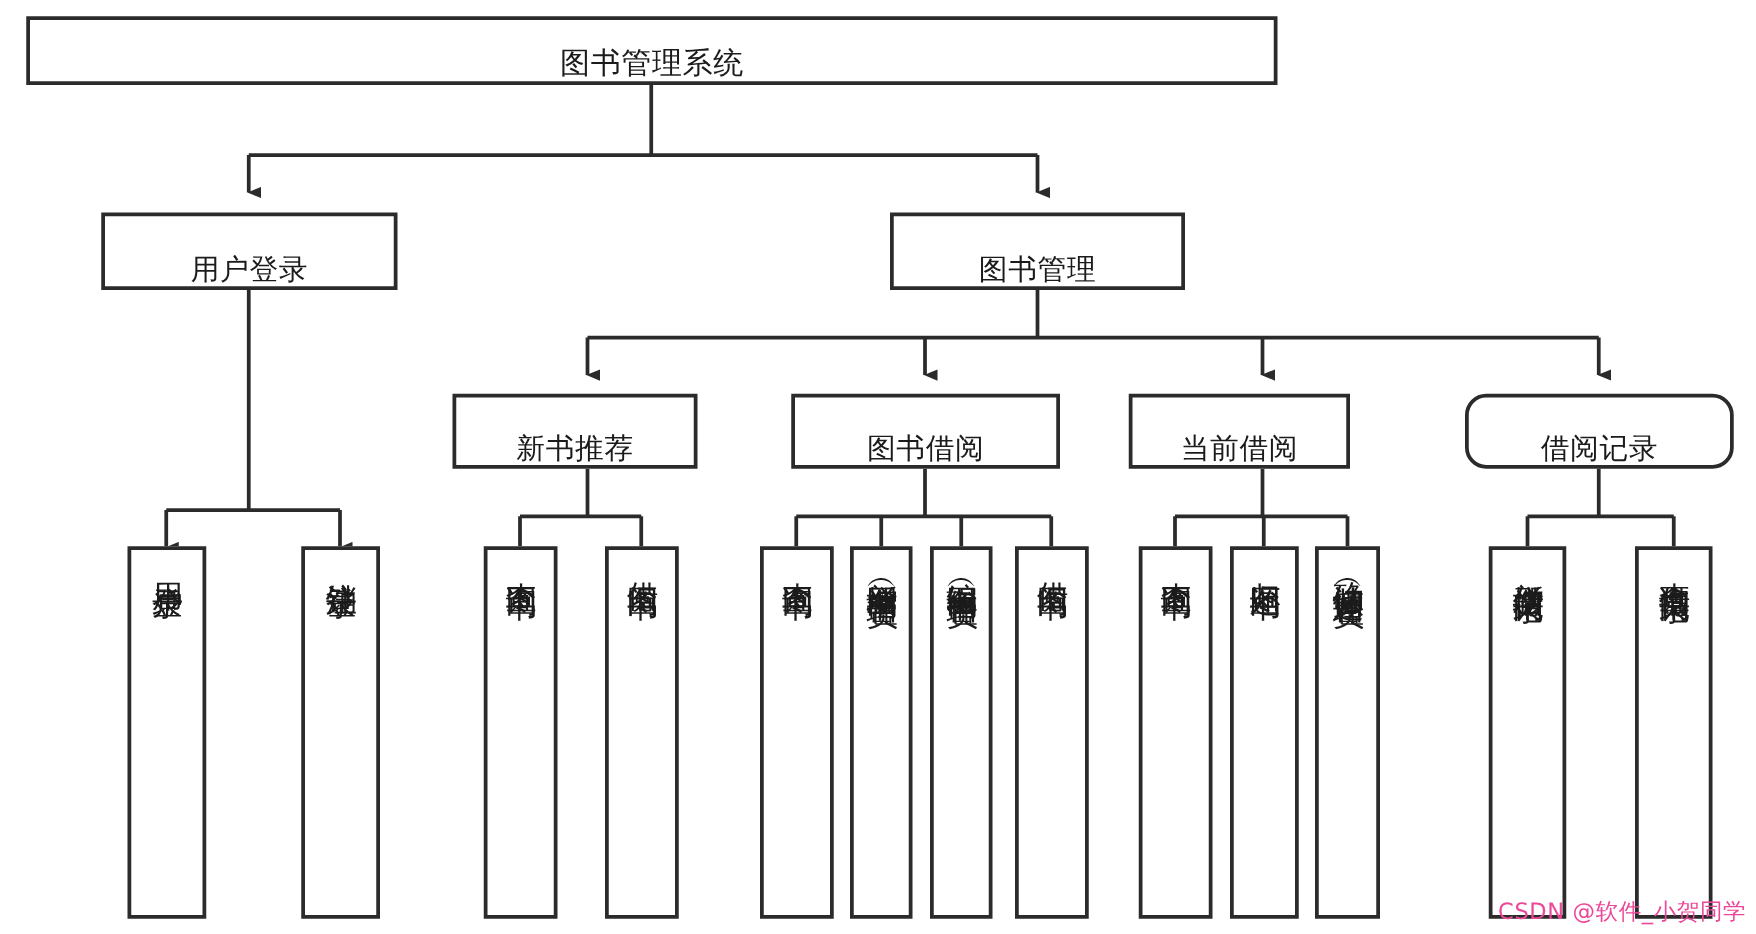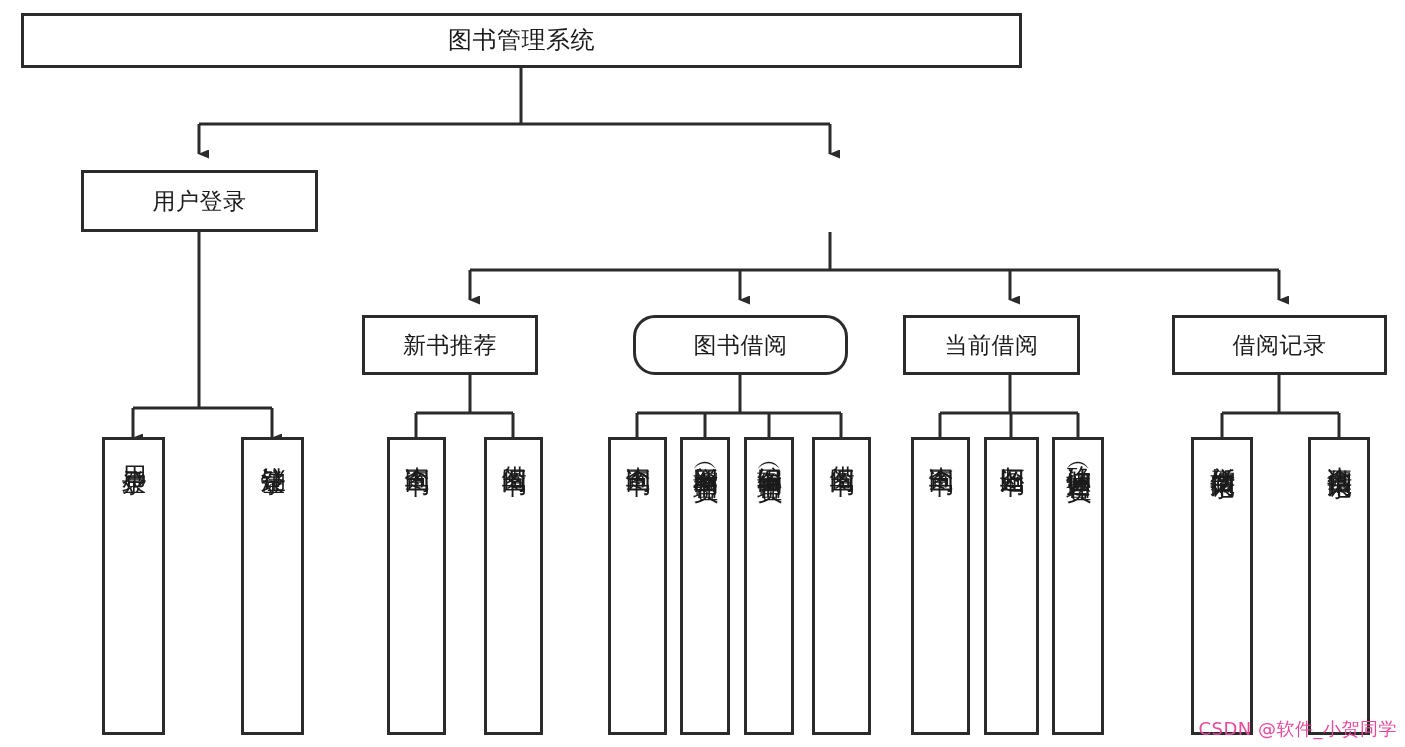--- a/index.html
+++ b/index.html
@@ -24,21 +24,21 @@
     width: 1405px;
     height: 747px;
     pointer-events: none;
   }
   .node {
     position: absolute;
     box-sizing: border-box;
     border: 3px solid #2b2b2b;
     background: #ffffff;
     display: flex;
-    align-items: center;
+    align-items: flex-end;
     justify-content: center;
     color: #1b1b1b;
   }
   .node .label {
     font-size: 23px;
     line-height: 1.15;
     letter-spacing: 0.5px;
     white-space: nowrap;
   }
   .node.vert {
@@ -115,31 +115,34 @@
       </g>
   </svg>
 
   <div class="node title" style="left: 21px; top: 13px; width: 1001px; height: 55px;">
     <span class="label">图书管理系统</span>
   </div>
 
   <div class="node" style="left: 81px; top: 170px; width: 237px; height: 62px;">
     <span class="label">用户登录</span>
   </div>
+  <div class="node" style="left: 712px; top: 170px; width: 236px; height: 62px;">
+    <span class="label">图书管理</span>
+  </div>
 
-  <div class="node" style="left: 362px; top: 315px; width: 176px; height: 60px;">
+  <div class="node" style="left: 362px; top: 315px; width: 196px; height: 60px;">
     <span class="label">新书推荐</span>
   </div>
-  <div class="node" style="left: 633px; top: 315px; width: 215px; height: 60px; border-radius: 22px;">
+  <div class="node" style="left: 633px; top: 315px; width: 215px; height: 60px;">
     <span class="label">图书借阅</span>
   </div>
   <div class="node" style="left: 903px; top: 315px; width: 177px; height: 60px;">
     <span class="label">当前借阅</span>
   </div>
-  <div class="node" style="left: 1172px; top: 315px; width: 215px; height: 60px;">
+  <div class="node" style="left: 1172px; top: 315px; width: 215px; height: 60px; border-radius: 17px;">
     <span class="label">借阅记录</span>
   </div>
 
   <div class="node vert" style="left: 102px; top: 437px; width: 63px; height: 298px;">
     <span class="label">用户登录</span>
   </div>
   <div class="node vert" style="left: 241px; top: 437px; width: 63px; height: 298px;">
     <span class="label">注销登录</span>
   </div>
   <div class="node vert" style="left: 387px; top: 437px; width: 59px; height: 298px;">

